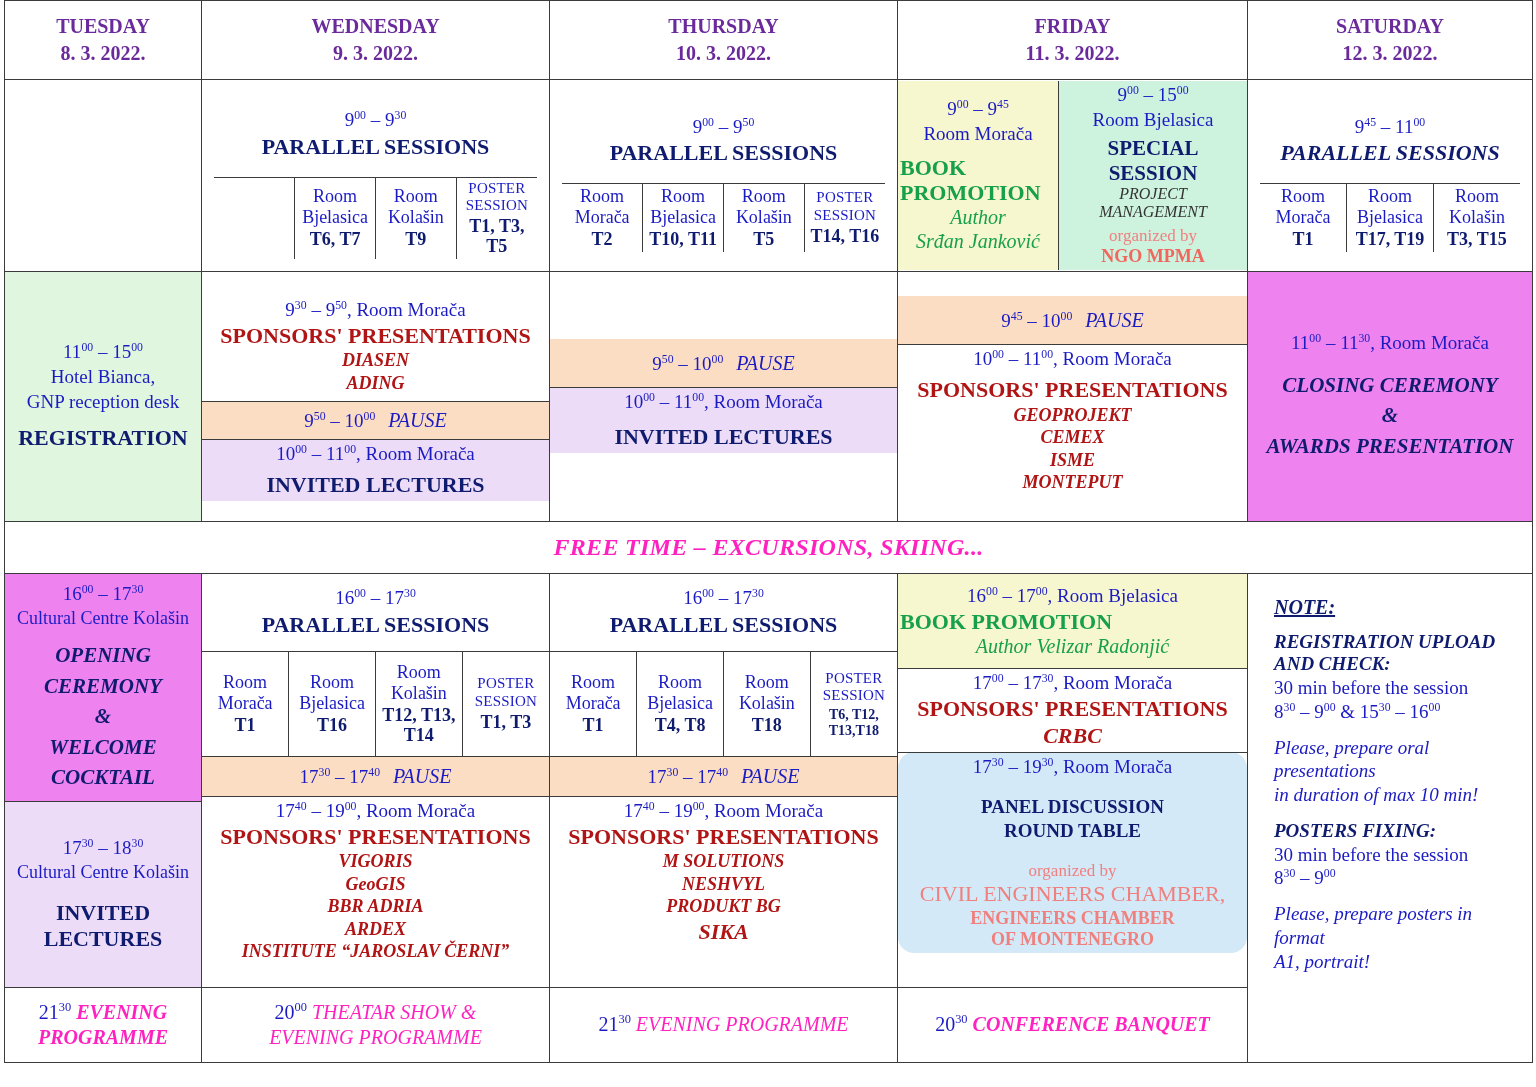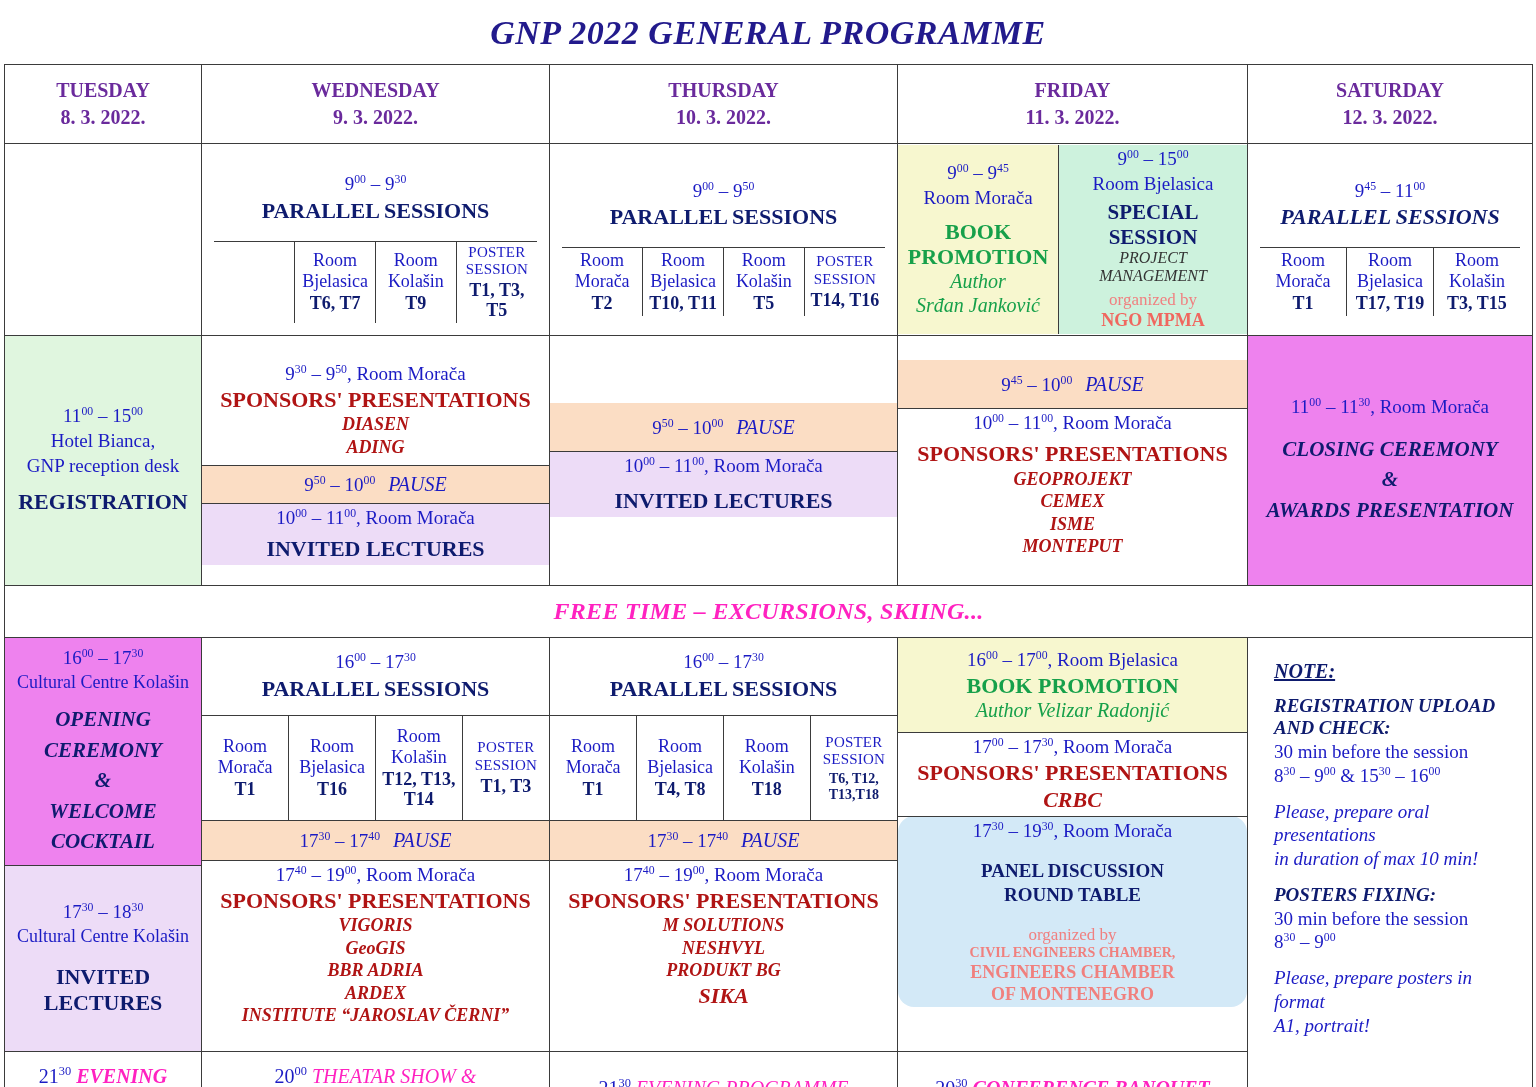--- a/index.html
+++ b/index.html
@@ -111,21 +111,21 @@
   .sponsor-n.big { font-size: 22px; }
   .cell-pad { padding: 7px 4px; }
   .green-bg { background: #e0f6df; }
   .violet-bg { background: #eddcf7; }
   .magenta-bg { background: #ee82ee; }
   .yellow-bg { background: #f7f7cf; }
   .mint-bg { background: #cdf2dd; }
   .blue-bg { background: #d3e9f7; border-radius: 16px; }
   .white-bg { background: #ffffff; }
   .bookprom {
-    text-align: center;
+    text-align: left;
     color: #16a04a;
     font-weight: bold;
     font-size: 22px;
     line-height: 1.15;
   }
   .bookauth {
     text-align: center;
     color: #16a04a;
     font-style: italic;
     font-size: 20px;
@@ -214,21 +214,20 @@
     color: #1b1bc4;
   }
   .evening i { color: #ff22c0; font-style: italic; font-weight: bold; }
   .evening .ev-plain { color: #ff22c0; font-style: italic; font-weight: normal; }
 </style>
 </head>
 <body>
 
 <div id="page">
 
-  <div class="title">GNP 2022 GENERAL PROGRAMME</div>
 
   <table class="grid">
     <colgroup>
       <col style="width:197px">
       <col style="width:348px">
       <col style="width:348px">
       <col style="width:350px">
       <col style="width:285px">
     </colgroup>
     <tbody>
@@ -730,21 +729,21 @@
                 <span>17</span><sup>30</sup>
                 –
                 <span>19</span><sup>30</sup><span>, Room Morača</span>
               </div>
               <div class="panel" style="margin-top:16px">
                 <div>PANEL DISCUSSION</div>
                 <div>ROUND TABLE</div>
               </div>
               <div class="orgby" style="margin-top:18px">
                 <div>organized by</div>
-                <div style="font-weight:bold;font-size:14px;line-height:1.2;color:#f0807e">CIVIL ENGINEERS CHAMBER,</div>
+                <div style="font-weight:normal;font-size:22px;line-height:1.2;color:#f0807e">CIVIL ENGINEERS CHAMBER,</div>
                 <div style="font-weight:bold;font-size:18px;line-height:1.2;color:#f0807e">ENGINEERS CHAMBER</div>
                 <div style="font-weight:bold;font-size:18px;line-height:1.2;color:#f0807e">OF MONTENEGRO</div>
               </div>
             </td>
           </tr>
         </tbody>
             </table>
       </td>
 
       <td rowspan="2" class="white-bg" style="vertical-align:top">

